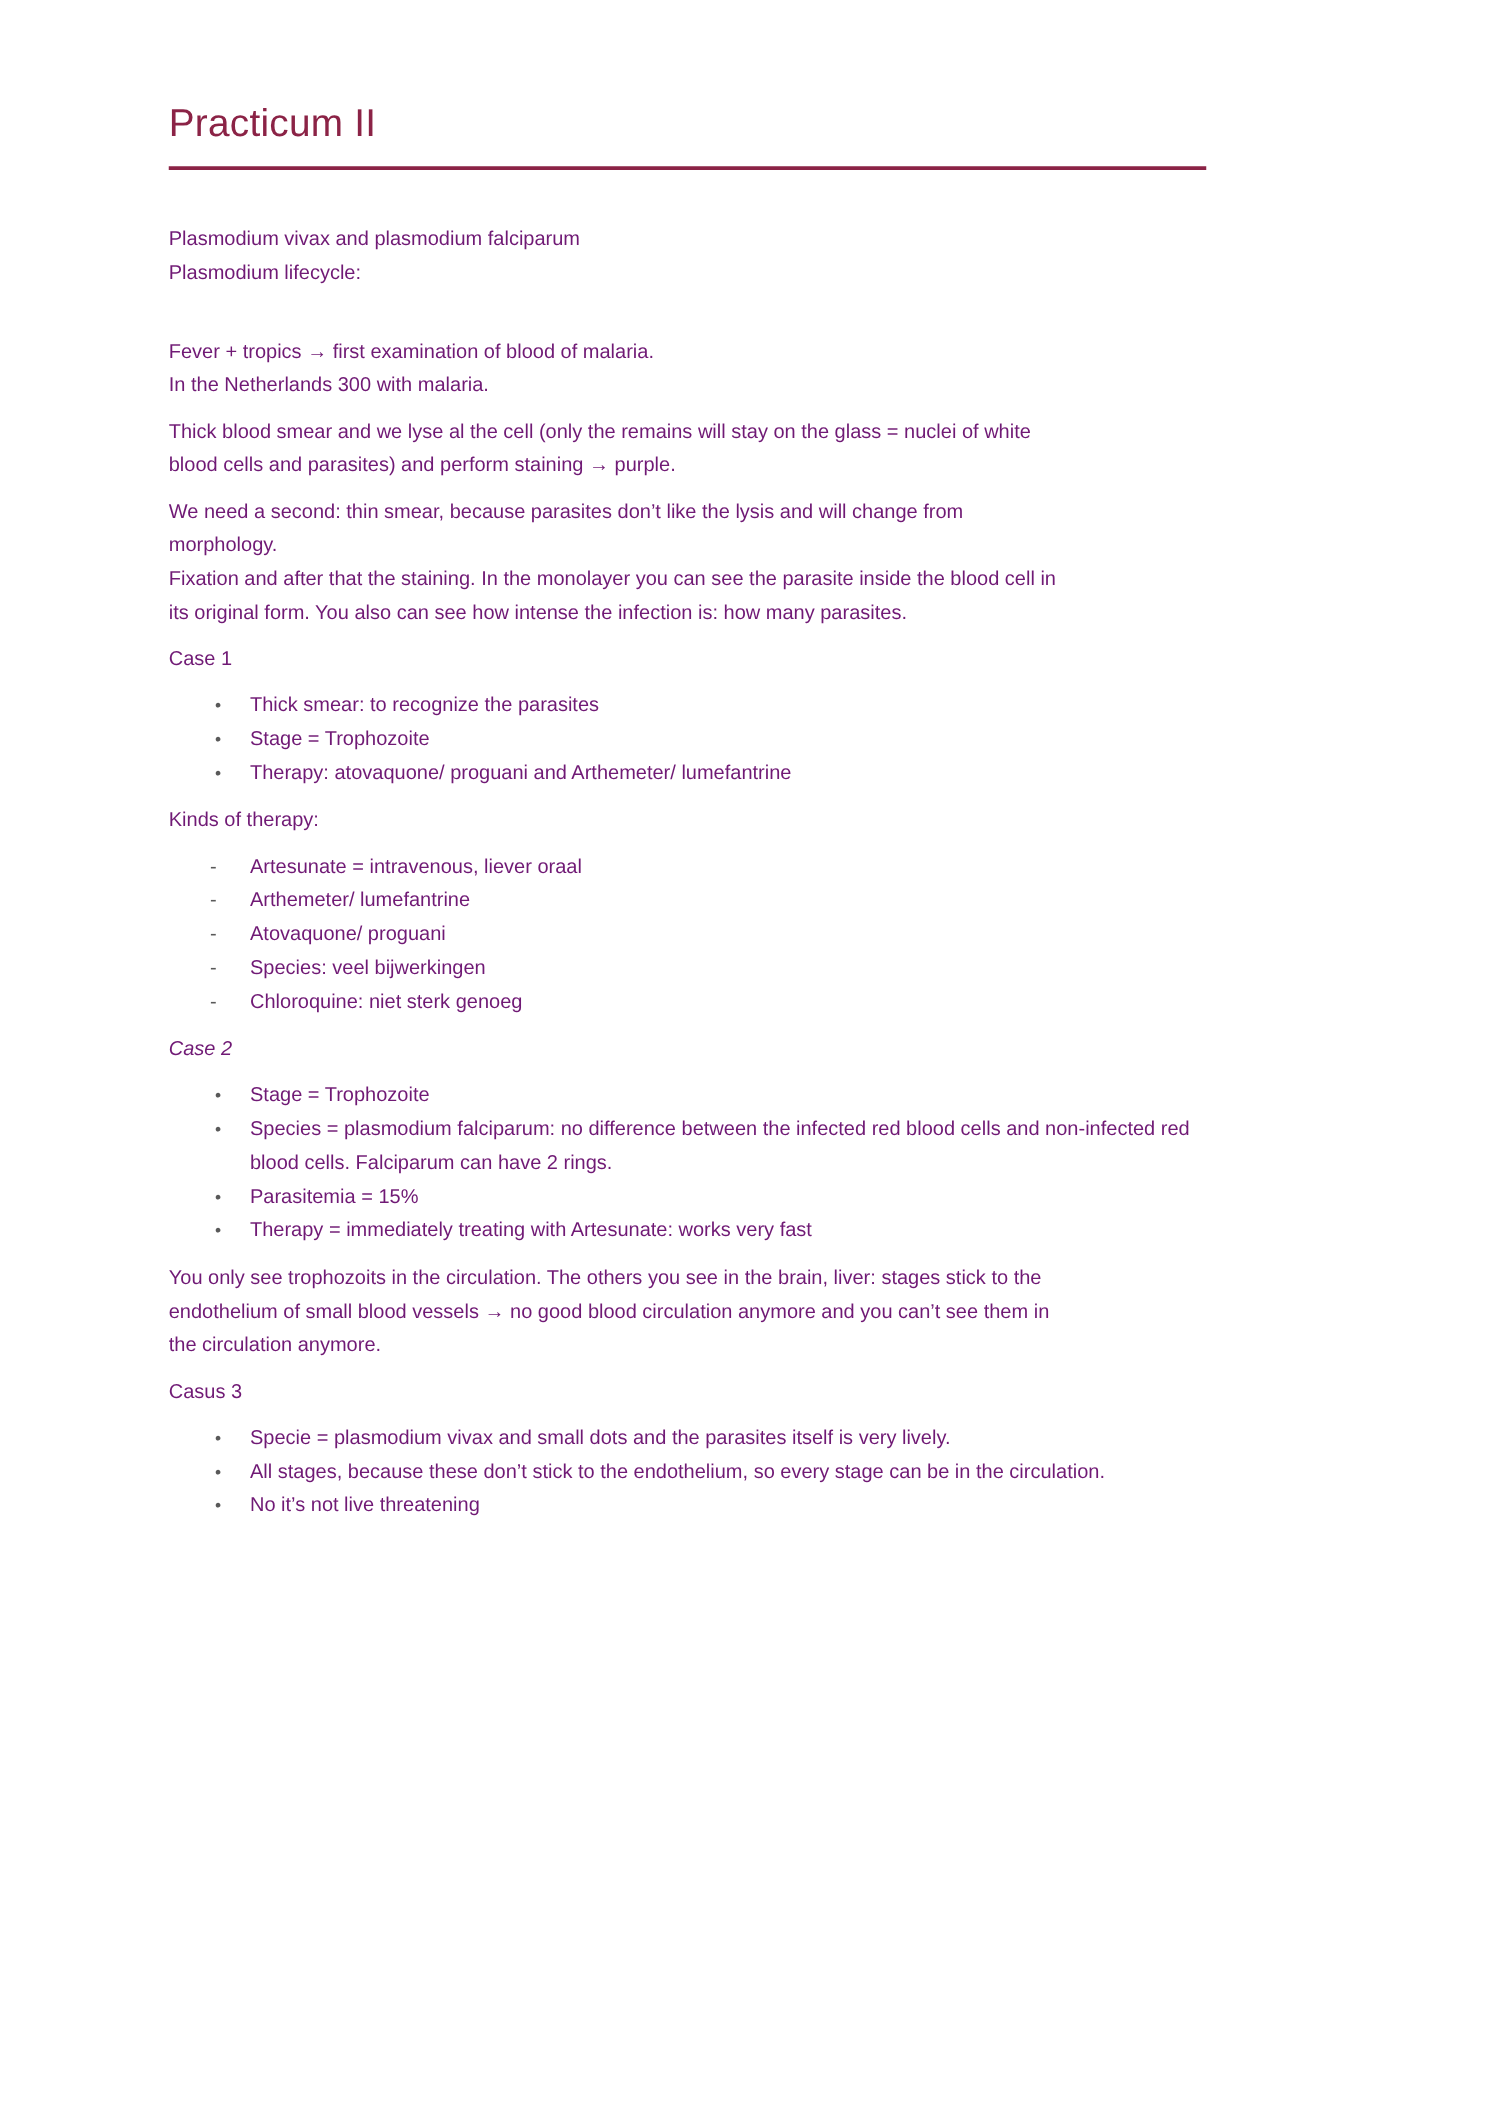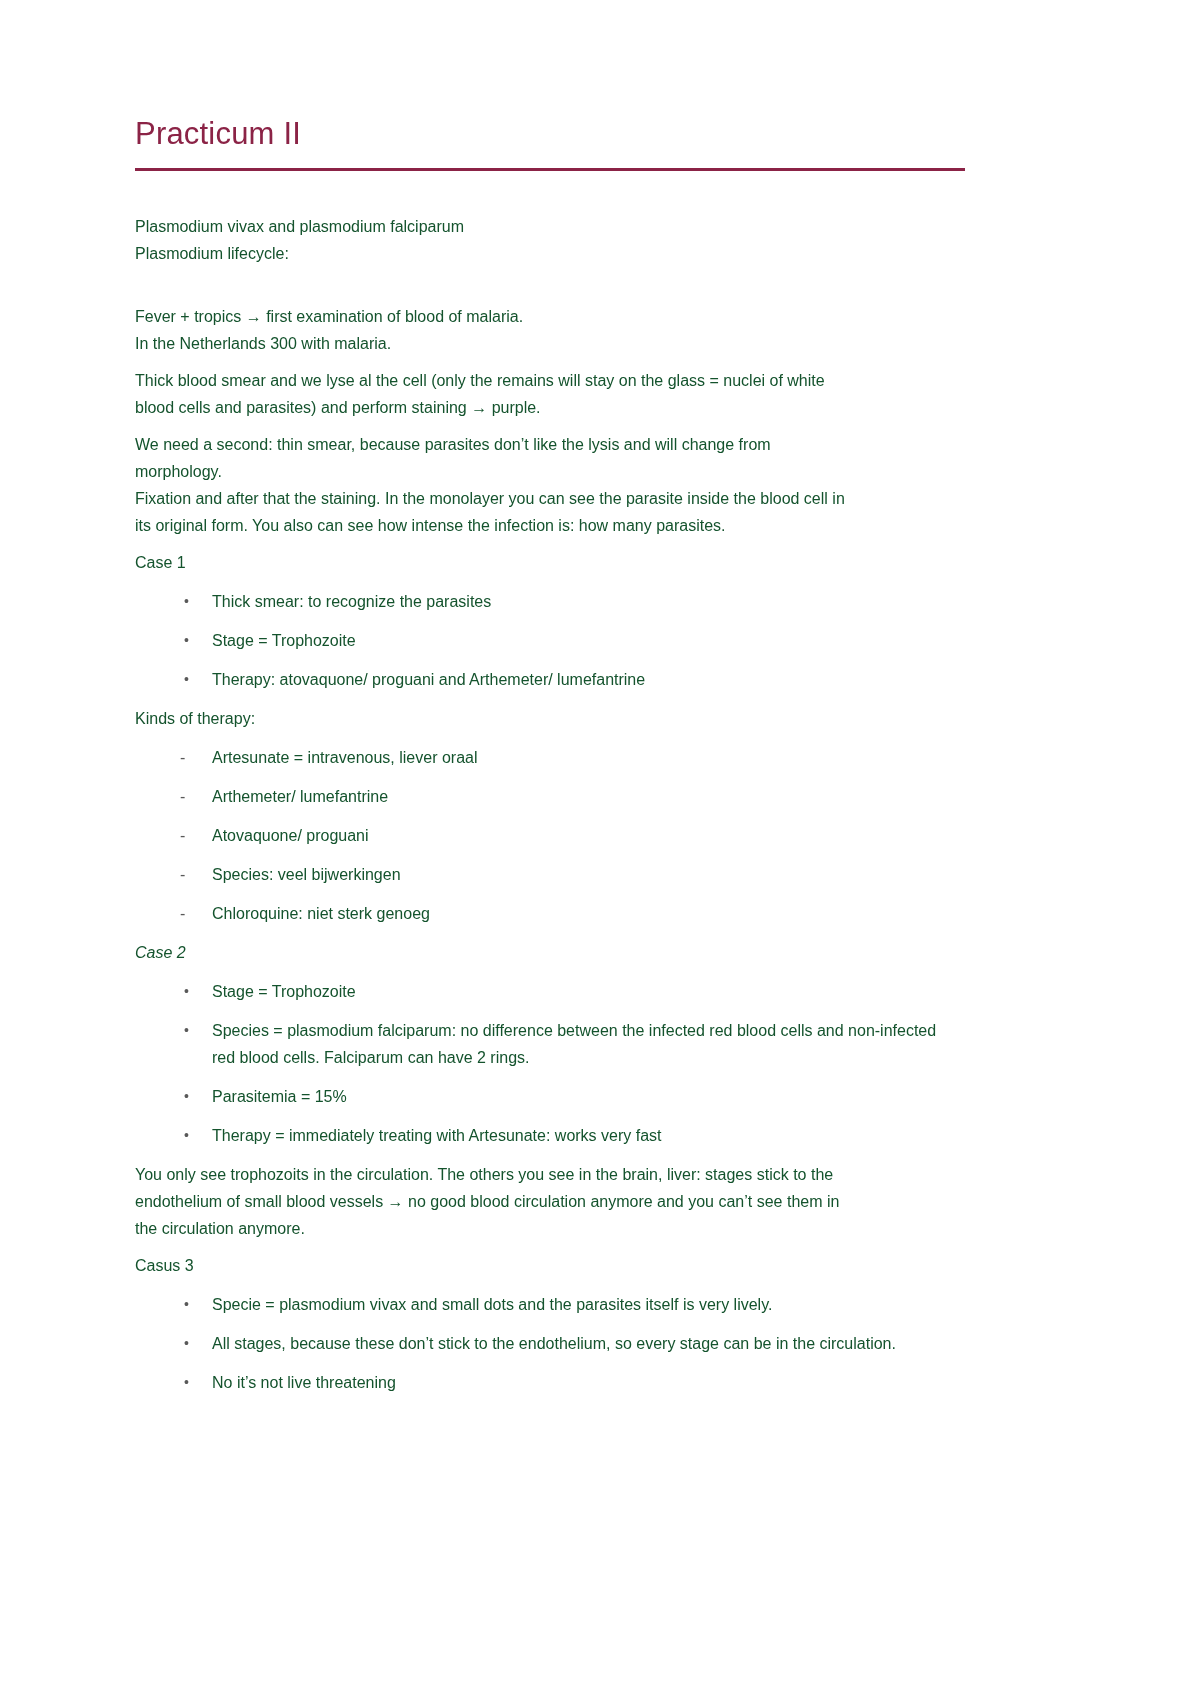--- a/index.html
+++ b/index.html
@@ -5,39 +5,39 @@
   * { box-sizing: border-box; }
   html, body { margin: 0; padding: 0; background: #ffffff; }
   body {
     width: 1200px;
     font-family: "Liberation Sans", sans-serif;
   }
   .page {
     width: 1200px;
     min-height: 1698px;
     background: #ffffff;
-    padding: 116px 235px 60px 135px;
+    padding: 81px 235px 60px 135px;
   }
   .doc-title {
     font-family: "Liberation Sans", sans-serif;
     font-size: 31px;
     font-weight: 500;
     letter-spacing: 0.2px;
     color: #8b2346;
     margin: 0 0 16px 0;
     line-height: 1.15;
   }
   .title-rule {
     border: none;
     border-top: 3px solid #8b2346;
     margin: 0 0 42px 0;
     width: 100%;
   }
   .body-text {
-    color: #14532d;
+    color: #701a75;
     font-size: 16px;
     line-height: 27px;
   }
   p.para {
     margin: 0 0 10px 0;
   }
   p.para.gap-after {
     margin-bottom: 36px;
   }
   .line { display: block; }
@@ -48,21 +48,21 @@
     margin-left: 33px;
     font-style: italic;
   }
   ul.bullet-list, ul.dash-list {
     list-style: none;
     margin: 0 0 11px 0;
     padding: 0 0 0 65px;
   }
   ul.bullet-list li, ul.dash-list li {
     position: relative;
-    margin: 12px;
+    margin: 0;
     padding: 0;
   }
   ul.bullet-list li::before {
     content: "\2022";
     position: absolute;
     left: -28px;
     top: 0;
     font-size: 14px;
     color: #595959;
   }

